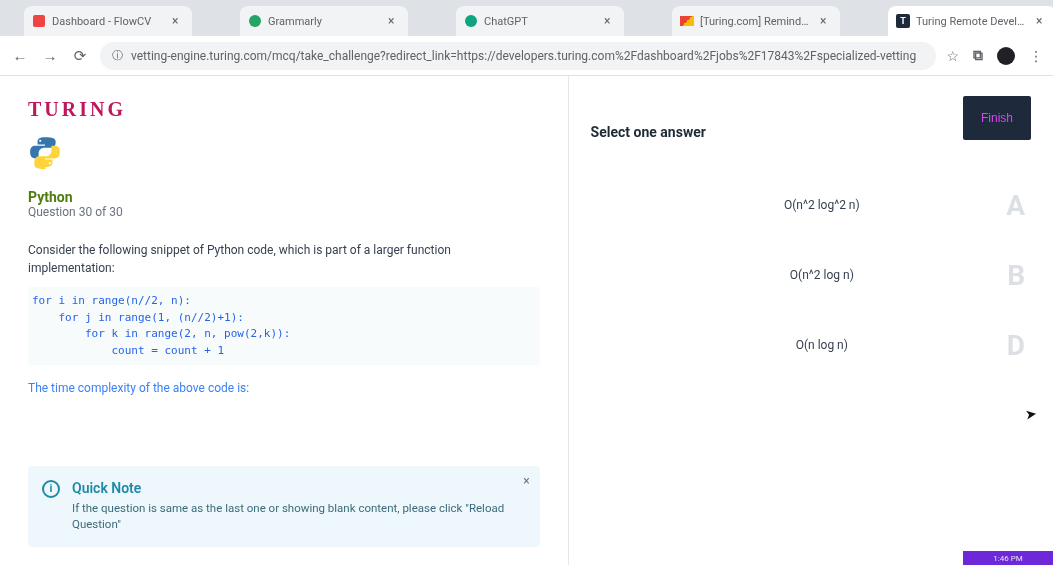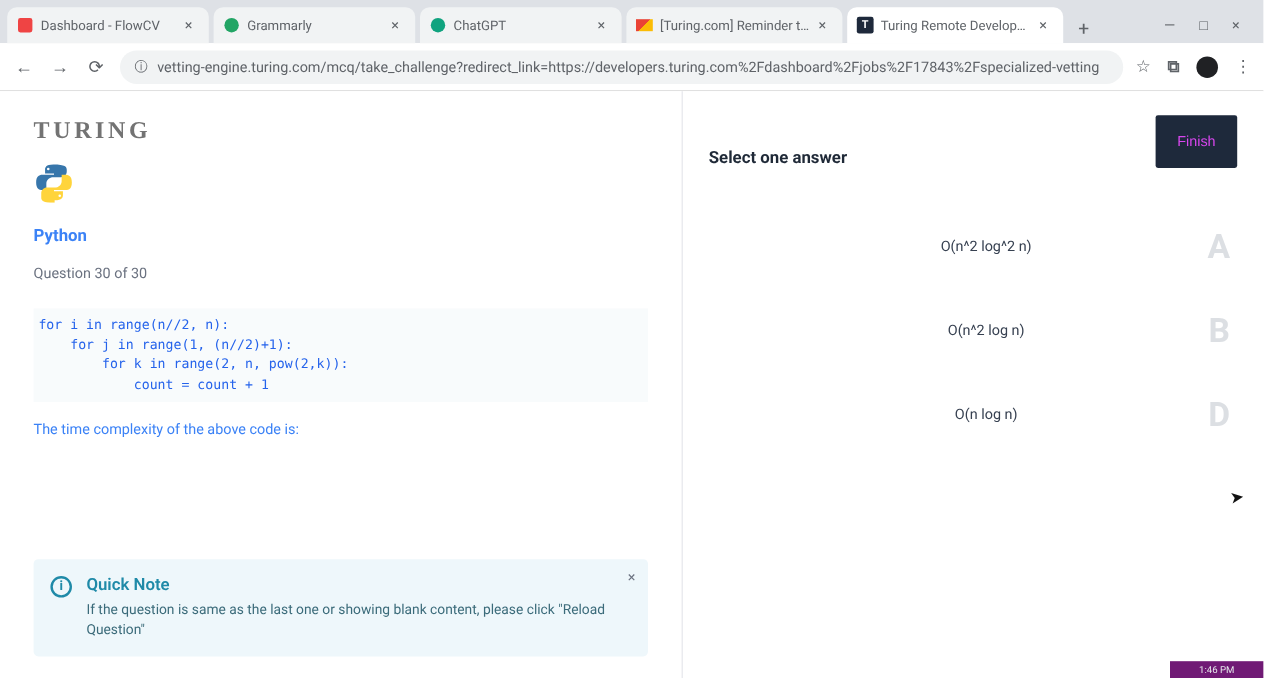--- a/index.html
+++ b/index.html
@@ -1,42 +1,42 @@
 <!DOCTYPE html>
 <html><head>
   <meta charset="utf-8">
   <style>
     * { box-sizing: border-box; margin: 0; padding: 0; }
     body { font-family: -apple-system, BlinkMacSystemFont, "Segoe UI", Roboto, Arial, sans-serif; background: #fff; width: 1053px; height: 565px; overflow: hidden; position: relative; }
 
     
-    .tab-strip { height: 36px; background: #dee1e6; display: flex; align-items: flex-end; padding: 0 6px; }
+    .tab-strip { height: 36px; background: #dee1e6; display: flex; align-items: flex-end; padding: 0 24px; gap: 44px; }
     .tab { height: 30px; min-width: 168px; max-width: 180px; background: #f1f3f4; border-top-left-radius: 8px; border-top-right-radius: 8px; display: flex; align-items: center; padding: 0 8px; font-size: 11px; color: #5f6368; gap: 6px; position: relative; margin-right: 4px; }
     .tab.active { background: #fff; }
     .tab .favicon { width: 14px; height: 14px; display: inline-flex; align-items: center; justify-content: center; flex: 0 0 14px; }
     .tab .title { overflow: hidden; text-overflow: ellipsis; white-space: nowrap; flex: 1; }
     .tab .close { flex: 0 0 12px; font-size: 12px; color: #5f6368; }
     .newtab { width: 26px; height: 26px; display:flex; align-items:center; justify-content:center; font-size:16px; color:#5f6368; }
     .win-controls { margin-left:auto; display:flex; gap:20px; padding:0 14px; color:#5f6368; font-size:12px; align-items:center; height:30px;}
     .navbar { height: 40px; background: #fff; border-bottom: 1px solid #e0e0e0; display:flex; align-items:center; padding:0 10px; gap:10px; }
     .nav-icon { width:20px; text-align:center; font-size:15px; color:#5f6368; }
     .urlbox { flex:1; height:28px; background:#f1f3f4; border-radius:14px; display:flex; align-items:center; padding:0 12px; gap:8px; font-size:12px; color:#5f6368; }
     .url-text { flex:1; overflow:hidden; text-overflow:ellipsis; white-space:nowrap; }
     .right-icons { display:flex; gap:14px; align-items:center; color:#5f6368; font-size:14px; }
     .profile-dot { width:18px; height:18px; border-radius:50%; background:#202124; }
 
     
     .page { display:flex; height: calc(565px - 36px - 40px); background:#fff; position:relative; }
 
     .left { flex: 0 0 54%; padding: 22px 28px 0 28px; border-right: 1px solid #e5e7eb; display:flex; flex-direction:column; }
     .right { flex: 1; padding: 20px 22px; display:flex; flex-direction:column; position:relative; }
 
-    .brand { font-size: 20px; font-weight:700; letter-spacing: 3px; color:#737373; margin-bottom:14px; font-family: Georgia, serif; }
+    .brand { font-size: 20px; font-weight:700; letter-spacing: 3px; color:#be185d; margin-bottom:14px; font-family: Georgia, serif; }
     .py-logo { width:34px; height:34px; margin-bottom: 20px; }
-    .subject { font-weight:700; font-size:14px; color:#3b82f6; margin-bottom:16px; }
+    .subject { font-weight:700; font-size:14px; color:#4d7c0f; margin-bottom:0; }
     .qcount { font-size:12px; color:#6b7280; margin-bottom:22px; }
 
     .qtext { font-size:12px; color:#374151; line-height:1.5; margin-bottom:10px; }
     .codeblock { font-family: ui-monospace, Menlo, Consolas, monospace; font-size:11px; white-space:pre; background:#f8fbfc; padding:6px 4px; color:#2563eb; margin-bottom:16px; line-height:1.5; }
     .qtext2 { font-size:12px; color:#3b82f6; margin-bottom:26px; }
 
     .note { position:relative; background:#eef7fb; border-radius:4px; padding:14px 16px 14px 44px; margin-top:auto; margin-bottom:18px; }
     .note-icon { position:absolute; left:14px; top:14px; width:18px; height:18px; border:2px solid #1f8aa8; color:#1f8aa8; border-radius:50%; display:flex; align-items:center; justify-content:center; font-size:11px; font-weight:700; }
     .note-title { color:#1f8aa8; font-weight:600; font-size:14px; margin-bottom:4px; }
     .note-body { color:#3b6b7a; font-size:11.5px; line-height:1.45; }
@@ -57,21 +57,21 @@
     .answer-key { position:absolute; right:6px; font-size:28px; font-weight:700; color:rgba(156,163,175,0.35); }
 
     
     .fav-circle { width:12px; height:12px; border-radius:50%; }
     .fav-g { background:#22a565; }
     .fav-chat { background:#10a37f; }
     .fav-gmail { width:14px; height:10px; background:linear-gradient(135deg,#ea4335 50%, #fbbc05 50%);}
     .fav-t { background:#1e293b; color:#fff; width:14px;height:14px; display:flex; align-items:center; justify-content:center; font-size:9px; font-weight:700; border-radius:2px;}
     .fav-dash { width:12px;height:12px; background:#ef4444; border-radius:2px;}
 
-    .taskbar { position:absolute; bottom:0; right:0; height:14px; width:78px; background:#701a75; color:#e5e7eb; font-size:8px; display:flex; align-items:center; justify-content:center; }
+    .taskbar { position:absolute; bottom:0; right:0; height:14px; width:90px; background:#6d28d9; color:#e5e7eb; font-size:8px; display:flex; align-items:center; justify-content:center; }
     .cursor { position:absolute; right:16px; top:330px; font-size:14px; color:#111; transform:rotate(-8deg); pointer-events:none;}
   </style>
 </head>
 <body>
 
 <div class="tab-strip">
   <div class="tab">
     <span class="favicon">
         <span class="fav-dash"></span>
       </span>
@@ -136,20 +136,21 @@
     <div class="brand">TURING</div>
 
     <svg class="py-logo" viewBox="0 0 64 64">
       <path fill="#3776ab" d="M31 4c-12 0-13 5-13 8v6h14v2H14c-6 0-10 3-10 12s4 12 10 12h6V34c0-6 5-10 11-10h12c5 0 9-4 9-9V12c0-4-2-8-21-8zm-8 5a2 2 0 110 4 2 2 0 010-4z"></path>
       <path fill="#ffd43b" d="M33 60c12 0 13-5 13-8v-6H32v-2h18c6 0 10-3 10-12s-4-12-10-12h-6v10c0 6-5 10-11 10H21c-5 0-9 4-9 9v7c0 4 2 8 21 8zm8-5a2 2 0 110-4 2 2 0 010 4z"></path>
     </svg>
 
     <div class="subject">Python</div>
     <div class="qcount">Question 30 of 30</div>
 
+    <div class="qtext">Consider the following snippet of Python code, which is part of a larger function implementation:</div>
     <div class="codeblock">for i in range(n//2, n):
     for j in range(1, (n//2)+1):
         for k in range(2, n, pow(2,k)):
             count = count + 1</div>
     <div class="qtext2">The time complexity of the above code is:</div>
 
     <div class="note">
       <span class="note-close">×</span>
       <span class="note-icon">i</span>
       <div class="note-title">Quick Note</div>

